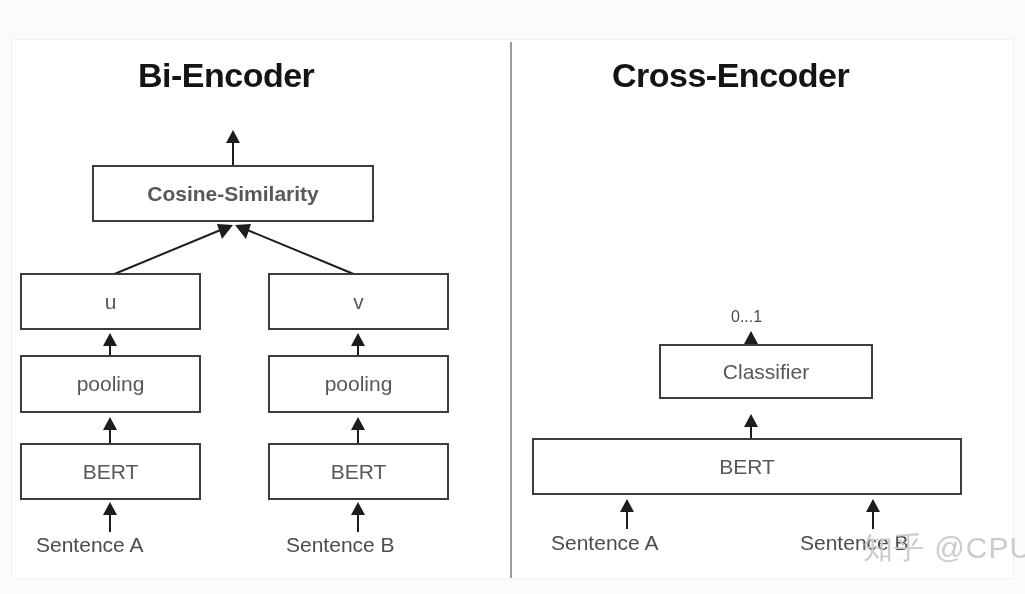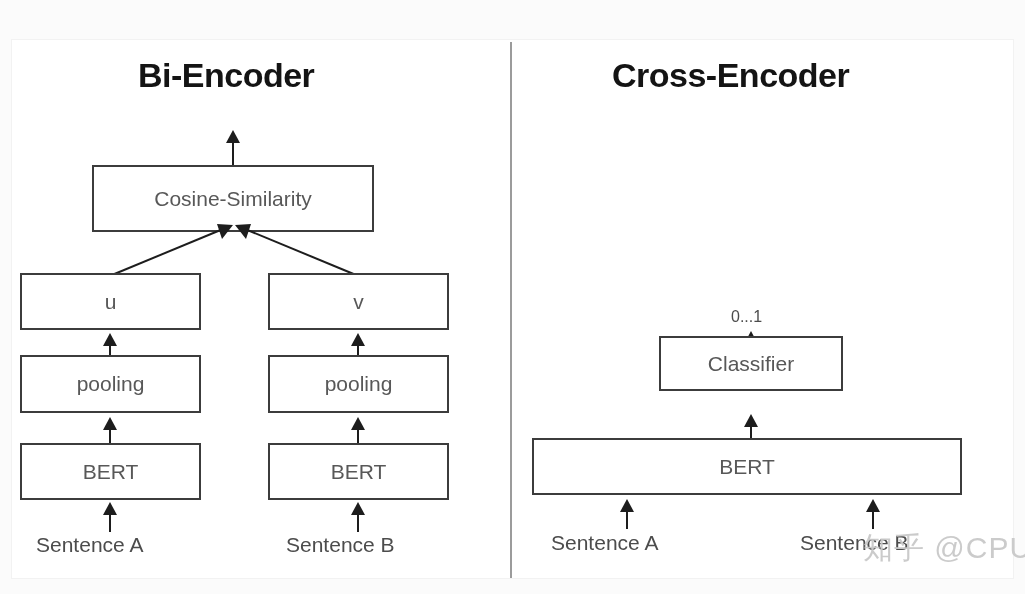--- a/index.html
+++ b/index.html
@@ -123,21 +123,21 @@
 
   <div id="divider"></div>
 
   <div class="panel-title" id="title-bi">Bi-Encoder</div>
 
   <div class="arrow-up" style="left:226px; top:130px; height:36px;">
     <div class="head"></div>
     <div class="shaft" style="height:28px;"></div>
   </div>
 
-  <div class="box" style="left:92px; top:165px; width:282px; height:67px;">
+  <div class="box" style="left:92px; top:165px; width:282px; height:57px;font-weight:bold;">
     <span>Cosine-Similarity</span>
   </div>
 
   <svg class="diag-arrow" style="left:100px; top:215px;" width="140" height="66" viewBox="0 0 140 66">
     <line x1="12" y1="60" x2="123" y2="14" stroke="#1d1d1d" stroke-width="2"></line>
     <polygon points="133,10 117,9 122,24" fill="#1d1d1d"></polygon>
   </svg>
   <svg class="diag-arrow" style="left:228px; top:215px;" width="140" height="66" viewBox="0 0 140 66">
     <line x1="128" y1="60" x2="17" y2="14" stroke="#1d1d1d" stroke-width="2"></line>
     <polygon points="7,10 23,9 18,24" fill="#1d1d1d"></polygon>
@@ -197,21 +197,21 @@
 
   <div class="panel-title" id="title-cross">Cross-Encoder</div>
 
   <div class="freetext range-label" style="left:731px; top:308px;">0...1</div>
 
   <div class="arrow-up" style="left:744px; top:331px; height:26px;">
     <div class="head"></div>
     <div class="shaft" style="height:18px;"></div>
   </div>
 
-  <div class="box" style="left:659px; top:336px; width:184px; height:55px;">
+  <div class="box" style="left:659px; top:344px; width:214px; height:55px;">
     <span>Classifier</span>
   </div>
 
   <div class="arrow-up" style="left:744px; top:414px; height:26px;">
     <div class="head"></div>
     <div class="shaft" style="height:18px;"></div>
   </div>
 
   <div class="box" style="left:532px; top:438px; width:430px; height:57px;">
     <span>BERT</span>

